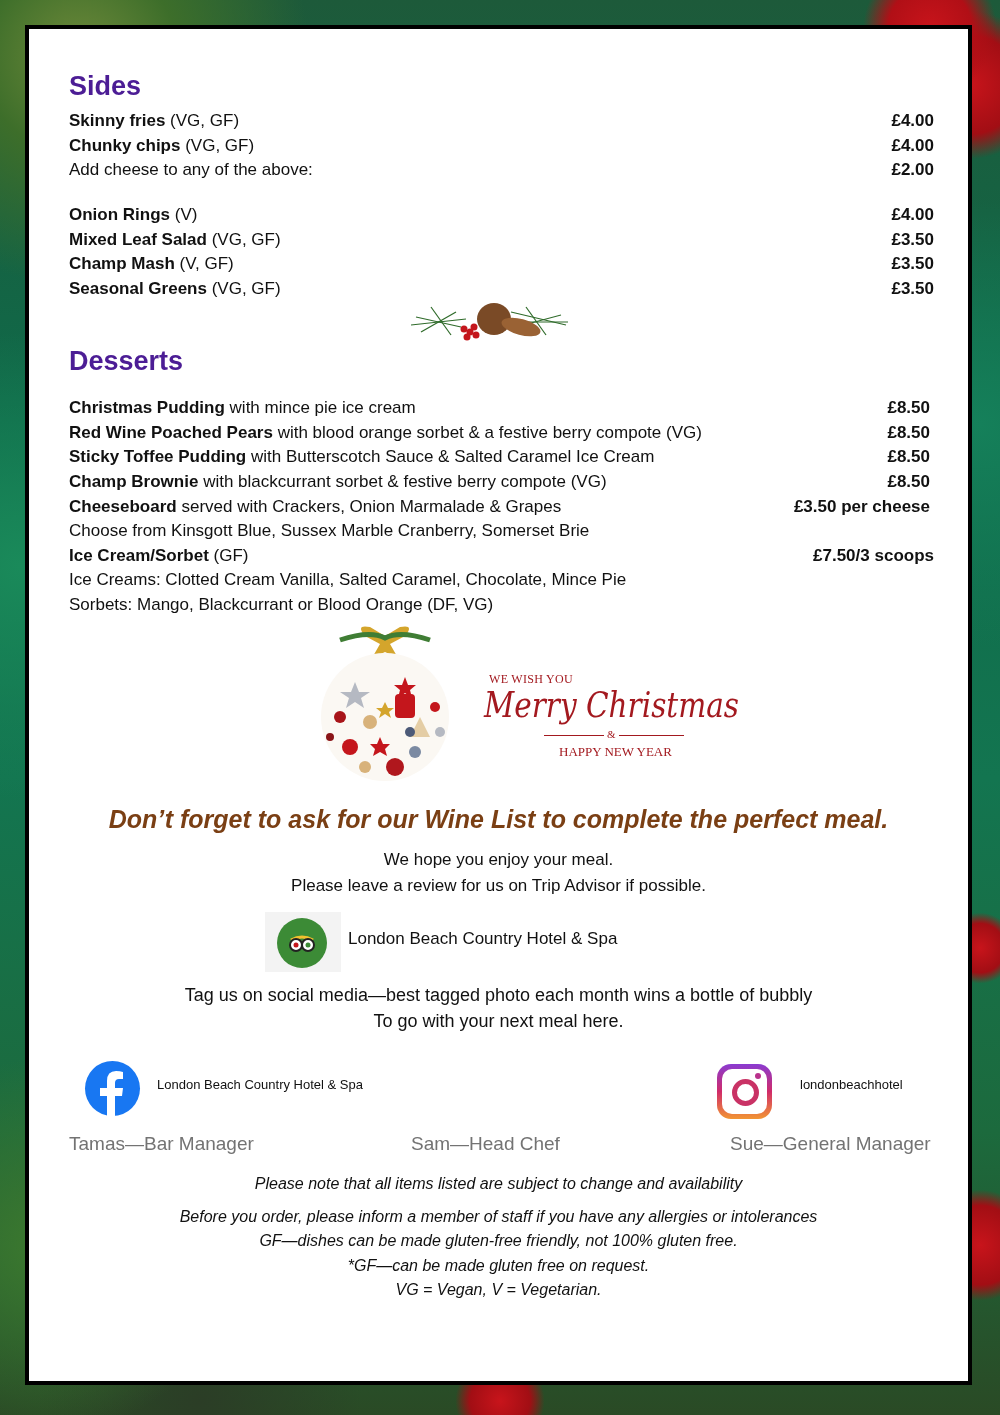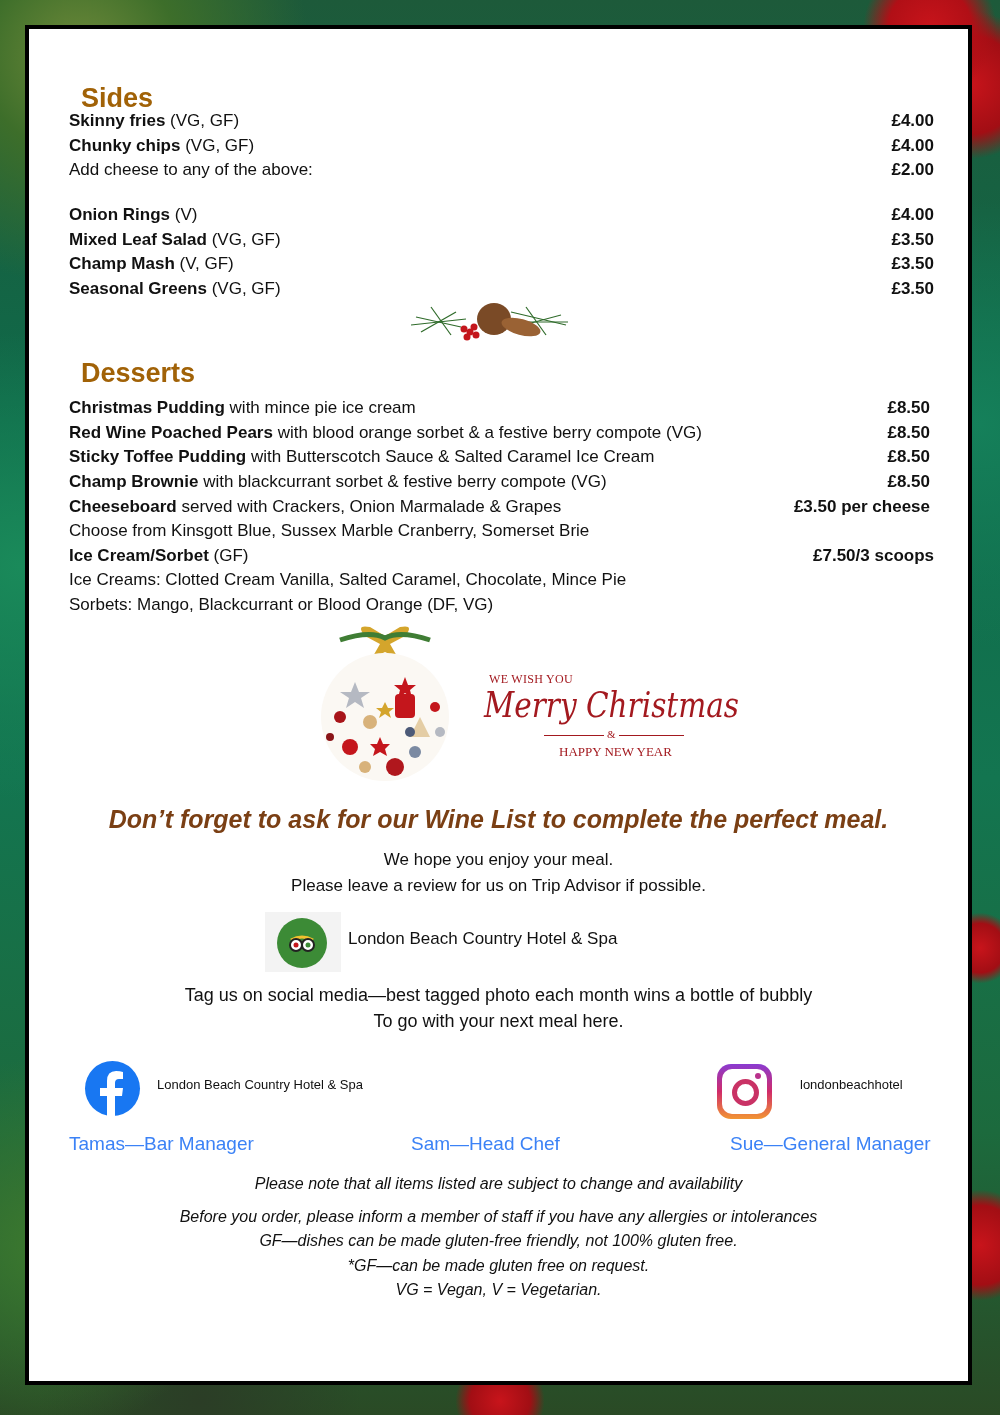--- a/index.html
+++ b/index.html
@@ -17,23 +17,23 @@
       radial-gradient(circle at 50% 99%, #c8141b 0, #a20e14 2%, transparent 3%),
       radial-gradient(circle at 5% 88%, #3d7a2e 0, transparent 12%),
       radial-gradient(circle at 20% 99%, #2b3d26 0, transparent 10%),
       linear-gradient(180deg, #1d5a3a 0%, #0f6a4a 30%, #137550 55%, #1c6a3d 80%, #2a4a25 100%);
   }
   .panel {
     position: absolute; left: 25px; top: 25px; width: 939px; height: 1352px;
     background: #ffffff; border: 4px solid #000; box-sizing: content-box;
   }
   .section-title {
-    position: absolute; left: 40px; margin: 12px;
+    position: absolute; left: 40px; margin: 0;
     font-family: "Liberation Sans", sans-serif; font-weight: bold;
-    font-size: 27px; color: #a16207;
+    font-size: 27px; color: #4c1d95;
   }
   .row {
     position: absolute; left: 40px; right: 34px; height: 24px;
     font-size: 17px; color: #111; line-height: 24px; white-space: nowrap;
   }
   .row .name { font-weight: bold; }
   .row .price { position: absolute; right: 0; top: 0; font-weight: bold; }
   .row.italic { }
   .deco-pine { position: absolute; left: 377px; top: 268px; width: 165px; height: 50px; }
   .ornament { position: absolute; left: 281px; top: 593px; width: 150px; height: 162px; }
@@ -49,21 +49,21 @@
   .ta-circle { position: absolute; left: 12px; top: 6px; width: 50px; height: 50px; border-radius: 50%; background: #3c8b36; }
   .ta-label { position: absolute; left: 319px; top: 900px; font-size: 17px; color: #111; }
   .fb-icon { position: absolute; left: 56px; top: 1032px; width: 55px; height: 55px; border-radius: 50%; background: #1877f2; }
   .fb-label { position: absolute; left: 128px; top: 1048px; font-size: 13px; color: #111; }
   .ig-icon { position: absolute; left: 688px; top: 1035px; width: 55px; height: 55px; border-radius: 14px;
              background: linear-gradient(180deg, #8a3bd1 0%, #d02b6a 50%, #f29533 100%); }
   .ig-icon .inner { position: absolute; left: 5px; top: 5px; width: 45px; height: 45px; border-radius: 10px; background: #fff; }
   .ig-icon .lens { position: absolute; left: 15px; top: 15px; width: 17px; height: 17px; border-radius: 50%; border: 5px solid #c93265; }
   .ig-icon .dot { position: absolute; left: 38px; top: 9px; width: 6px; height: 6px; border-radius: 50%; background: #b9328c; }
   .ig-label { position: absolute; left: 771px; top: 1048px; font-size: 13px; color: #111; }
-  .staff { position: absolute; top: 1104px; font-size: 19px; color: #3b82f6; }
+  .staff { position: absolute; top: 1104px; font-size: 19px; color: #737373; }
   .note { position: absolute; left: 0; right: 0; text-align: center; font-style: italic; font-size: 16px; color: #111; line-height: 24px; }
 </style>
 </head>
 <body>
 
 <div class="panel">
 
   <h2 class="section-title" style="top:42px">Sides</h2>
 
   <div class="row" style="top:80px">

